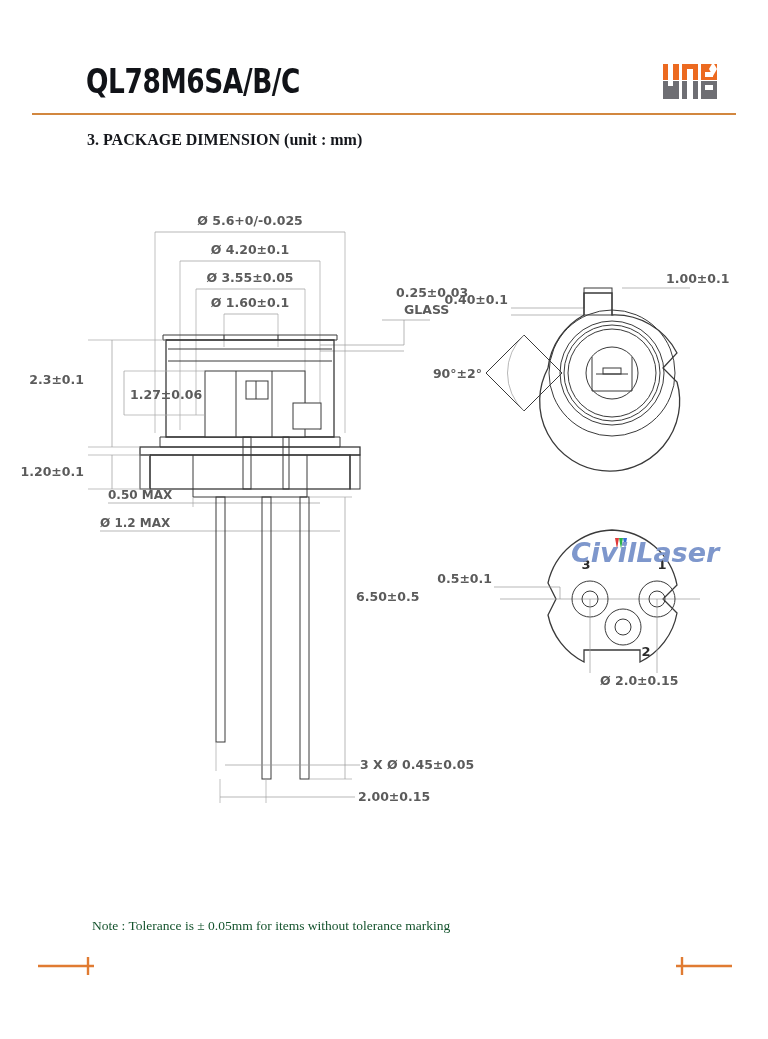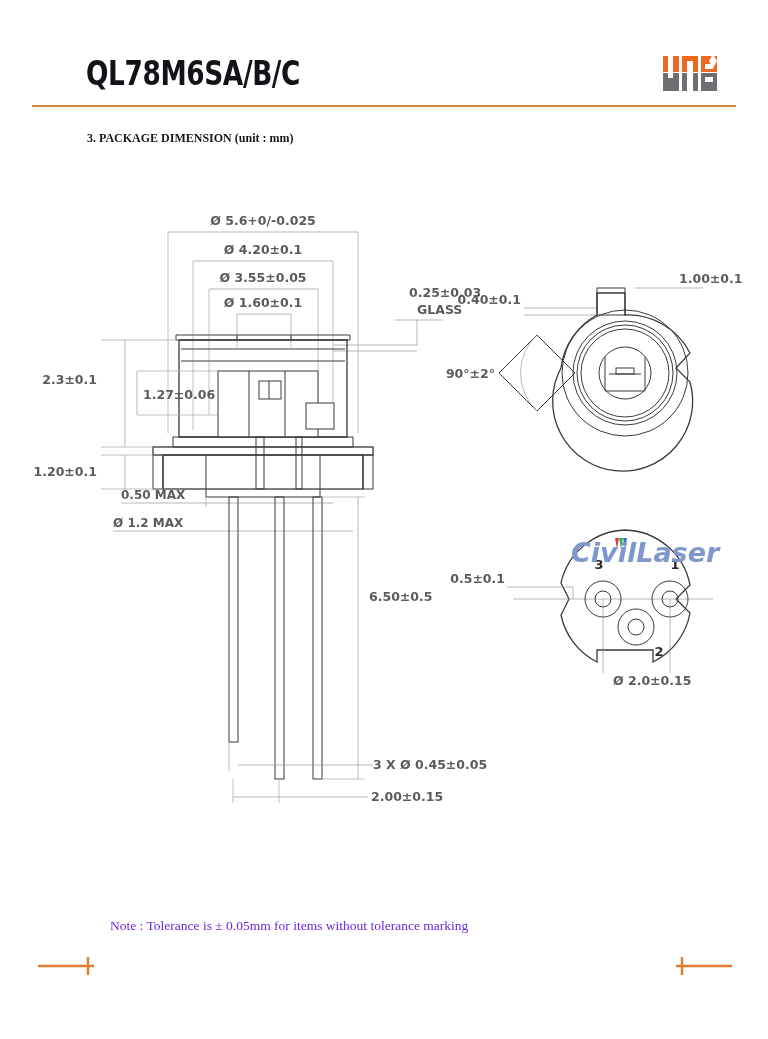--- a/index.html
+++ b/index.html
@@ -12,21 +12,21 @@
     width: 768px;
     height: 1039px;
     position: relative;
     font-family: "Liberation Serif", serif;
     overflow: hidden;
   }
 
   
   #page-header {
     position: absolute;
-    left: 0; top: 4px;
+    left: 0; top: 12px;
     width: 654px;
     height: 110px;
   }
   #doc-title {
     position: absolute;
     left: 86px;
     top: 50px;
     font-family: "DejaVu Sans", sans-serif;
     font-weight: bold;
     font-size: 33px;
@@ -54,53 +54,53 @@
     height: 44px;
   }
 
   
   #section-heading {
     position: absolute;
     left: 87px;
     top: 131px;
     font-family: "Liberation Serif", serif;
     font-weight: bold;
-    font-size: 12px;
+    font-size: 16px;
     color: #15171c;
     white-space: nowrap;
   }
 
   
   #drawing-area {
     position: absolute;
-    left: 13px;
+    left: 0;
     top: 175px;
     width: 733px;
     height: 680px;
   }
   #drawing-area svg { display: block; }
 
   
   #watermark {
     position: absolute;
     left: 571px;
     top: 536px;
     width: 160px;
     height: 34px;
     pointer-events: none;
   }
 
   
   #note-text {
     position: absolute;
-    left: 110px;
+    left: 92px;
     top: 918px;
     font-family: "Liberation Serif", serif;
     font-size: 13.5px;
-    color: #6d28d9;
+    color: #14532d;
     white-space: nowrap;
   }
 
   
   .crop-mark {
     position: absolute;
     width: 64px;
     height: 22px;
   }
   #crop-mark-left  { left: 38px;  top: 955px; }

